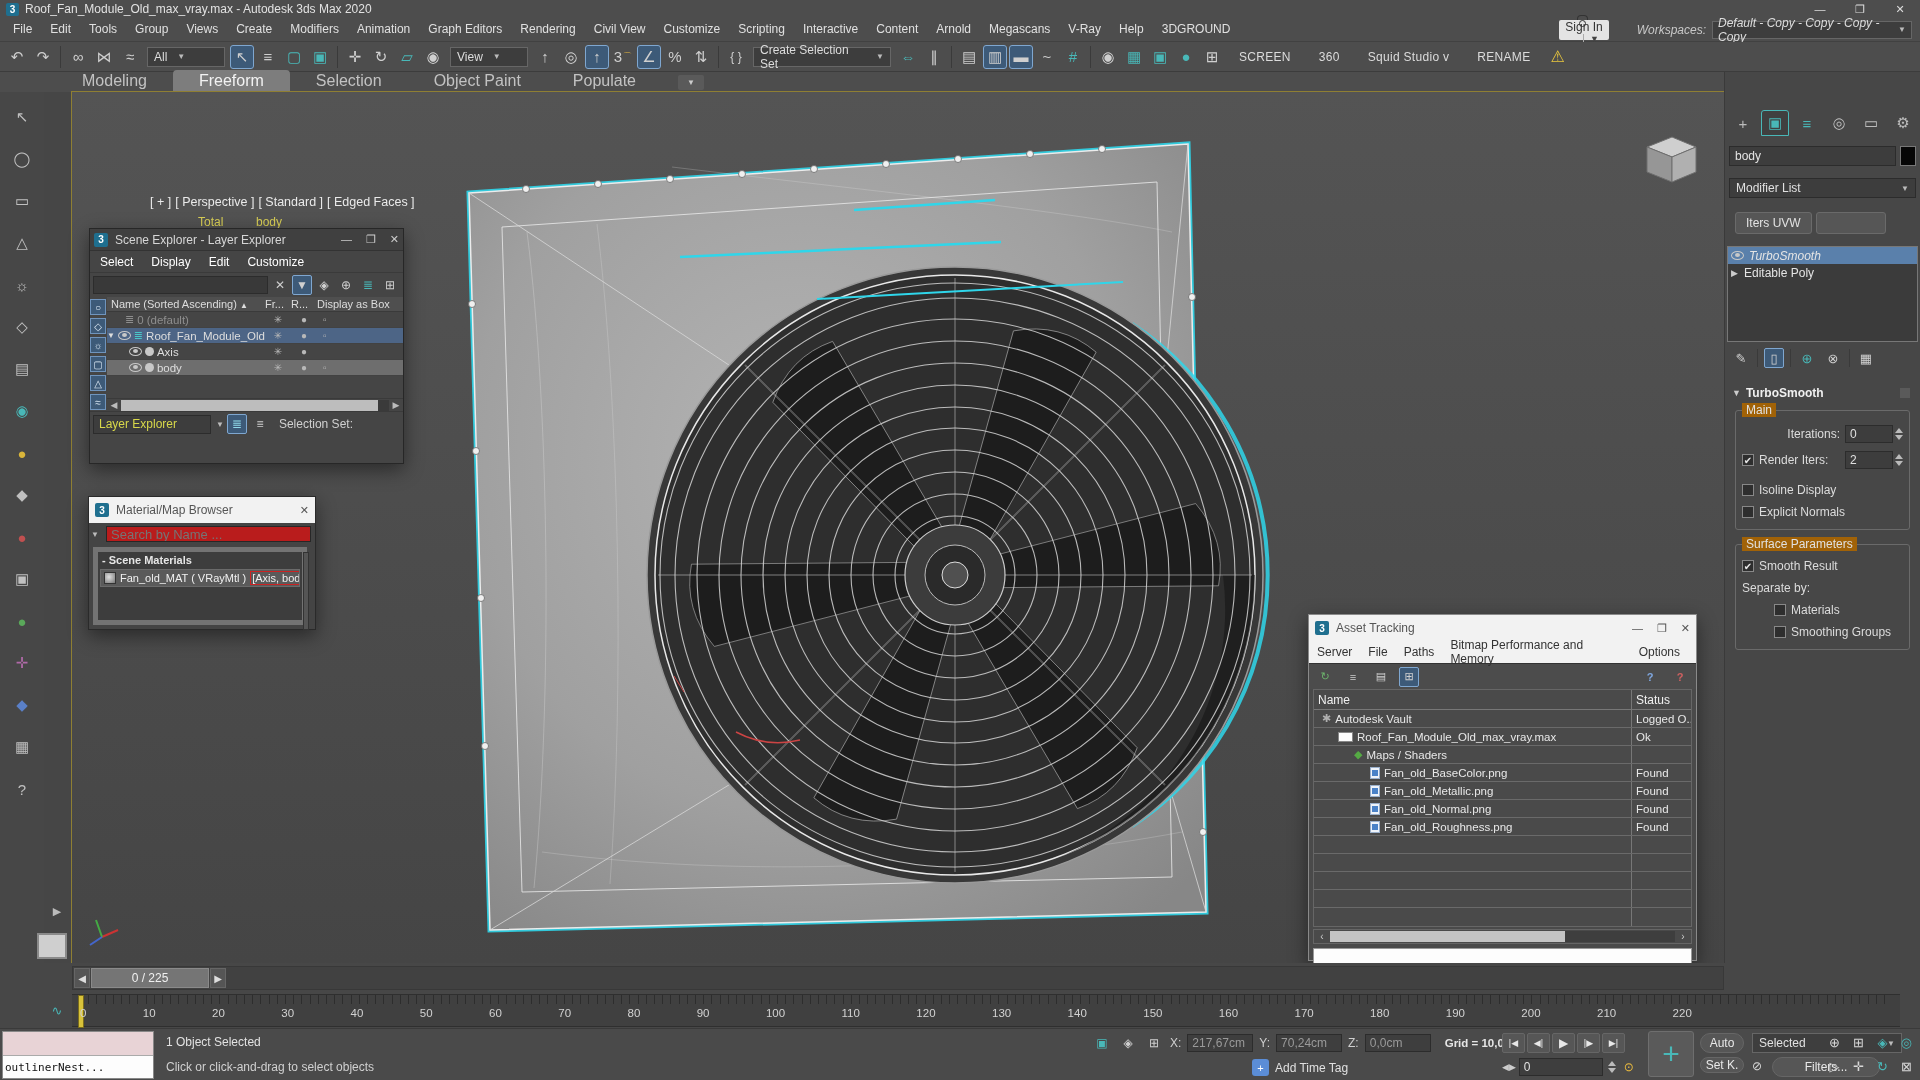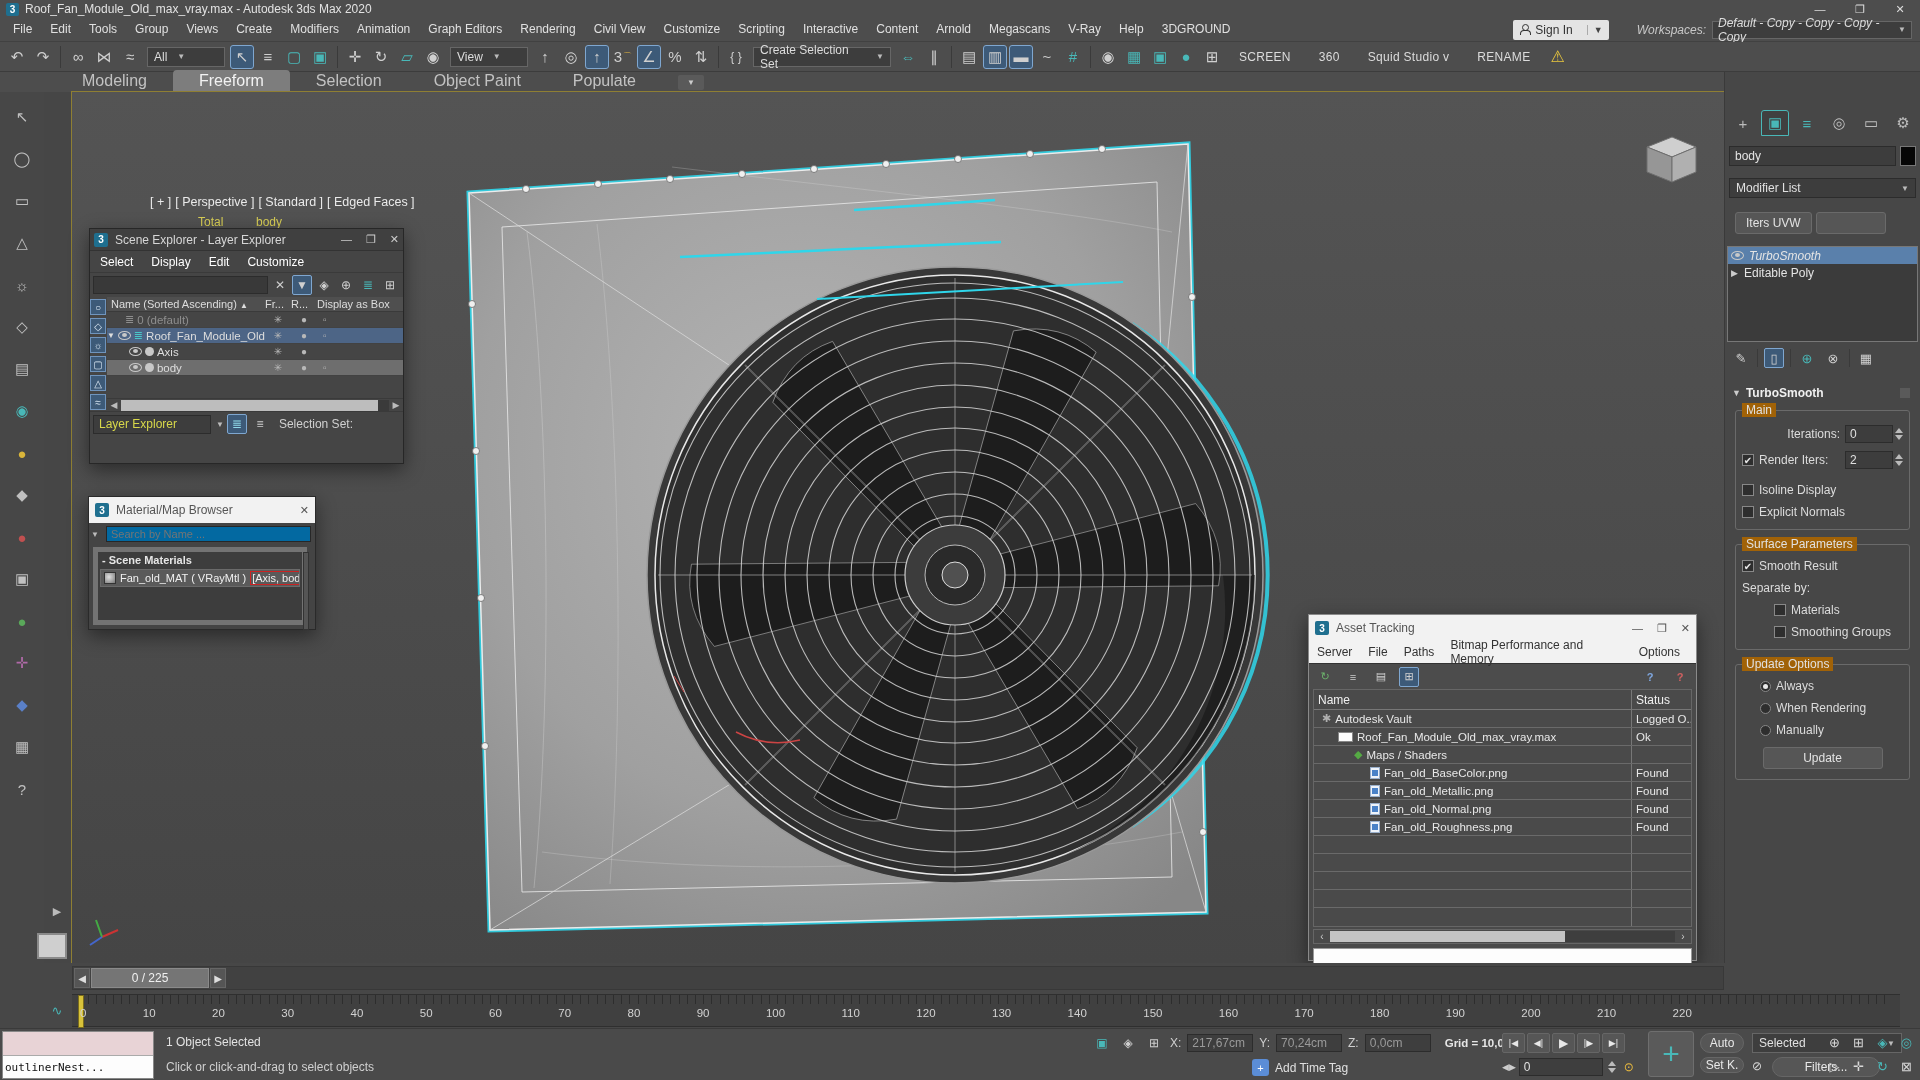--- a/index.html
+++ b/index.html
@@ -14,21 +14,21 @@
   
   #titlebar { left:0; top:0; width:1920px; height:18px; background:#4d4d4d; display:flex; align-items:center; }
   #titlebar .logo { width:13px; height:13px; margin:0 6px 0 6px; background:#1f6f8f; color:#fff; font-size:10px; font-weight:bold; display:flex; align-items:center; justify-content:center; border-radius:2px; }
   #titlebar .title { color:#e2e2e2; font-size:12px; }
   #titlebar .winbtns { margin-left:auto; display:flex; }
   #titlebar .winbtn { width:40px; height:18px; display:flex; align-items:center; justify-content:center; color:#ddd; font-size:11px; }
 
   
   #menubar { left:0; top:18px; width:1920px; height:24px; background:#4d4d4d; border-bottom:1px solid #414141; display:flex; align-items:center; padding-left:4px; }
   .menu-item { padding:0 9px; line-height:23px; color:#e0e0e0; white-space:nowrap; }
-  #signin { margin-left:auto; height:20px; background:#e4e4e4; color:#333; display:flex; align-items:center; padding:0 6px; border-radius:2px; }
+  #signin { margin-left:auto; height:20px; background:#e4e4e4; color:#333; display:flex; align-items:center; padding:0 6px; border-radius:2px;flex-direction:column; }
   #signin .dd-arrow { margin-left:14px; border-left:1px solid #aaa; padding-left:6px; font-size:9px; color:#444; }
   .person { width:11px; height:11px; position:relative; display:inline-block; margin-right:5px; }
   .person:before { content:""; position:absolute; top:0; left:3px; width:5px; height:5px; border-radius:50%; border:1px solid #333; }
   .person:after { content:""; position:absolute; bottom:0; left:1px; width:9px; height:4px; border-radius:4px 4px 0 0; border:1px solid #333; border-bottom:none; }
   #workspaces { display:flex; align-items:center; margin:0 8px 0 28px;font-style:italic; }
   #workspaces .lbl { color:#c8c8c8; margin-right:6px; }
   #workspaces .field { width:200px; height:18px; background:#3d3d3d; border:1px solid #666; color:#ddd; display:flex; align-items:center; padding:0 5px; }
   #workspaces .field .car { margin-left:auto; font-size:8px; color:#bbb; }
 
   
@@ -107,21 +107,21 @@
   #se-hscroll .thumb { position:absolute; left:0; top:0; height:11px; width:96%; background:#bdbdbd; }
   #se-foot { display:flex; align-items:center; height:25px; border-top:1px solid #3a3a3a; padding:0 3px; gap:3px; }
   #se-foot .mode { width:118px; height:19px; background:#3d3d3d; border:1px solid #2c2c2c; color:#d8d84a; display:flex; align-items:center; padding:0 5px; }
   #se-foot .car { font-size:8px; color:#bbb; margin-left:2px; }
   #se-foot .selset { color:#d0d0d0; margin-left:6px; }
 
   
   #material-browser { left:88px; top:496px; width:228px; height:134px; background:#444; border:1px solid #2a2a2a; }
   #mb-search { display:flex; align-items:center; height:20px; background:#444; padding:2px 4px 0 2px; gap:3px; }
   #mb-search .car { color:#bbb; font-size:8px; width:12px; }
-  #mb-search input { flex:1; height:16px; background:#0369a1; border:1px solid #272727; color:#bbb; font-size:11px; padding:0 4px; }
+  #mb-search input { flex:1; height:16px; background:#b91c1c; border:1px solid #272727; color:#bbb; font-size:13px; padding:0 4px; }
   #mb-list { margin:4px 8px 0 4px; background:#3d3d3d; border:5px solid #737373; height:78px; position:relative; }
   #mb-scroll { position:absolute; right:-7px; top:0; width:6px; height:78px; background:#555; border:1px solid #333; }
   #mb-scroll .thumb { width:4px; height:26px; background:#999; margin:1px auto; }
   .mb-section { height:16px; display:flex; align-items:center; padding-left:4px; color:#e6e6e6; font-weight:bold; font-size:11px; }
   .mb-item { height:18px; display:flex; align-items:center; gap:4px; background:#5a5a5a; border:1px solid #6a6a6a; margin:1px 2px; padding-left:3px; font-size:11px; color:#f0f0f0; white-space:nowrap; overflow:hidden; }
   .mb-thumb { width:12px; height:12px; background:radial-gradient(circle at 4px 4px,#e0e0e0,#777); border:1px solid #333; flex:none; }
   .mb-tag { border:1px solid #cc2222; padding:0 1px; }
 
   
   #asset-tracking { left:1308px; top:614px; width:389px; height:347px; background:#4a4a4a; border:1px solid #8a8a8a; }
@@ -844,36 +844,20 @@
           </div>
         <div class="frow" style="padding-left:32px">
           <span class="cb"></span>
           <span class="lab">Materials</span>
         </div>
         <div class="frow" style="padding-left:32px">
           <span class="cb"></span>
           <span class="lab">Smoothing Groups</span>
         </div>
       </div>
-      <div class="gbox" style="margin-top:14px">
-        <span class="gtitle">Update Options</span>
-        <div class="frow" style="padding-left:18px">
-          <span class="rad on"></span>
-          <span class="lab">Always</span>
-        </div>
-        <div class="frow" style="padding-left:18px">
-          <span class="rad"></span>
-          <span class="lab">When Rendering</span>
-        </div>
-        <div class="frow" style="padding-left:18px">
-          <span class="rad"></span>
-          <span class="lab">Manually</span>
-        </div>
-        <div class="cp-btn" id="upd-btn">Update</div>
-      </div>
     </div>
   </div>
 
   <div id="timeline" class="abs">
     <div id="tslider">
       <span class="arr">◀</span>
       <span class="thumb">0 / 225</span>
       <span class="arr">▶</span>
     </div>
     <span id="curve-toggle">∿</span>

